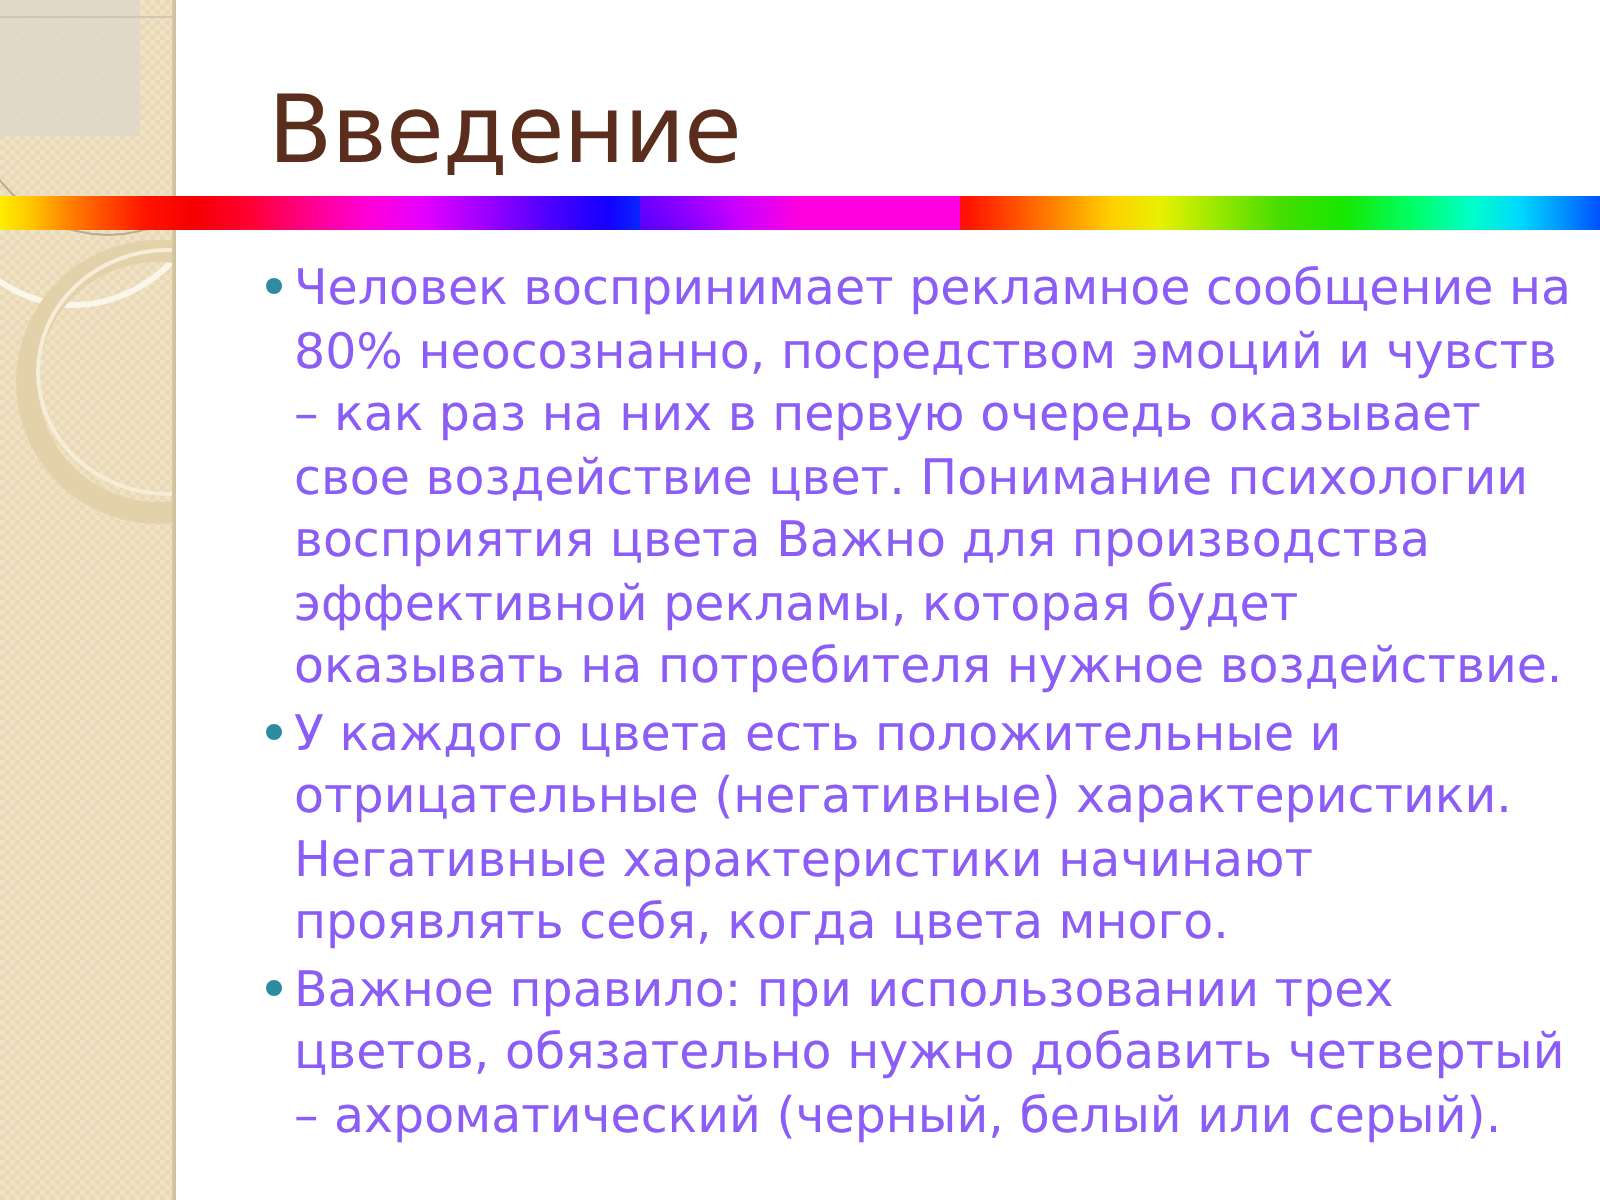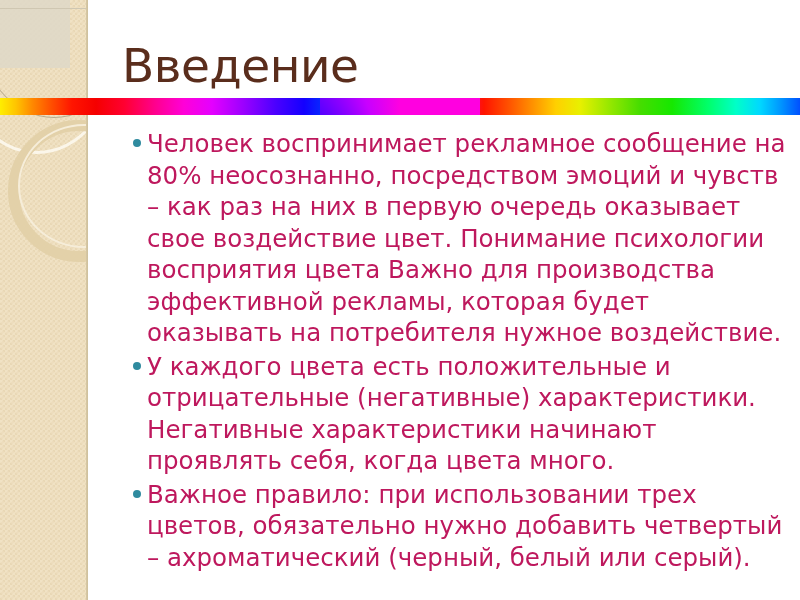--- a/index.html
+++ b/index.html
@@ -187,21 +187,21 @@
       #1400ff 120deg,
       #6a00ff 140deg,
       #c800ff 160deg,
       #ff00e0 180deg,
       #ff00e0 360deg);
   }
 
   
   #title {
     position: absolute;
-    left: 122px;
+    left: 134px;
     top: 39px;
     font-size: 47px;
     line-height: 54px;
     color: #5a2d1c;
     letter-spacing: -0.5px;
     white-space: nowrap;
     font-weight: 400;
   }
 
   
@@ -210,21 +210,21 @@
     left: 131px;
     top: 128px;
     width: 660px;
   }
   .bullet-item {
     position: relative;
     padding-left: 16px;
     margin-bottom: 2px;
     font-size: 24.5px;
     line-height: 31.5px;
-    color: #be185d;
+    color: #8b5cf6;
   }
   .bullet-dot {
     position: absolute;
     left: 2px;
     top: 11px;
     width: 8px;
     height: 8px;
     border-radius: 50%;
     background: #2f8b9f;
   }

